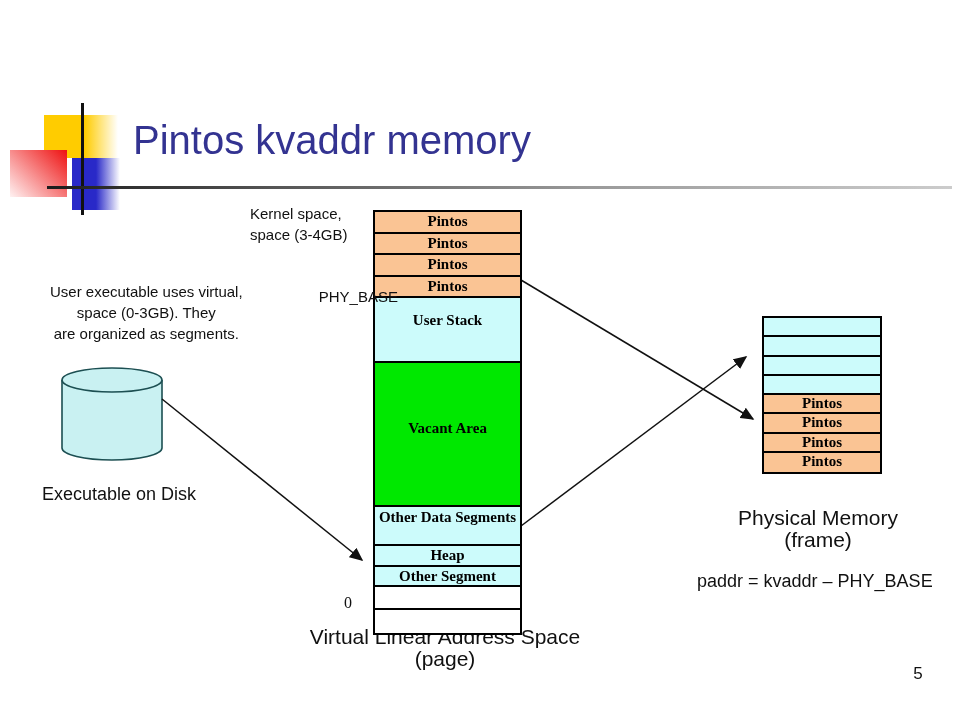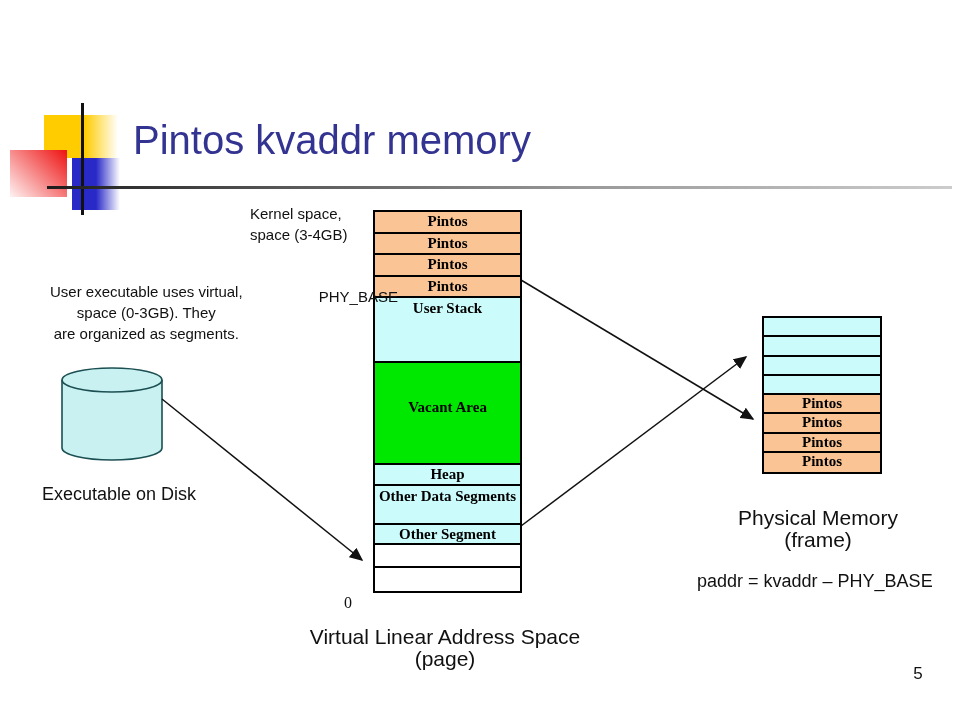--- a/index.html
+++ b/index.html
@@ -37,22 +37,22 @@
 
   
   .stack{border:2px solid #000;background:#fff;z-index:2;}
   .vstack{left:373px;top:210px;width:145px;}
   .pstack{left:762px;top:316px;width:116px;}
   .mrow{box-sizing:border-box;border-bottom:2px solid #000;overflow:hidden;
     font-family:"Liberation Serif","DejaVu Serif",serif;font-weight:bold;font-size:15px;
     text-align:center;color:#000;}
   .stack .mrow:last-child{border-bottom:none;}
   .row-kernel   {height:21.5px;line-height:19px;background:var(--kernel-color);}
-  .row-userstack{height:65px; padding-top:2px;background:var(--user-color);}
-  .row-vacant   {height:102px;padding-top:36px;background:var(--vacant-color);}
+  .row-userstack{height:65px; padding-top:14px;background:var(--user-color);}
+  .row-vacant   {height:144px;padding-top:57px;background:var(--vacant-color);}
   .row-heap     {height:21px;line-height:19px;background:var(--user-color);}
   .row-otherdata{height:39px;line-height:18px;padding-top:1px;background:var(--user-color);}
   .row-code     {height:20px;line-height:18px;background:var(--user-color);}
   .row-empty    {height:23px;background:#ffffff;}
   .row-pframe   {height:19.25px;background:var(--user-color);}
   .row-pkernel  {height:19.25px;line-height:17px;background:var(--kernel-color);}
 
   svg.overlay{left:0;top:0;width:960px;height:720px;z-index:1;pointer-events:none;}
 </style>
 </head>
@@ -82,22 +82,22 @@
 <div class="abs page-number">5</div>
 
 <div class="abs stack vstack">
 
 <div class="mrow row-kernel"><span>Pintos</span></div>
     <div class="mrow row-kernel"><span>Pintos</span></div>
     <div class="mrow row-kernel"><span>Pintos</span></div>
     <div class="mrow row-kernel"><span>Pintos</span></div>
     <div class="mrow row-userstack"><span>User Stack</span></div>
     <div class="mrow row-vacant"><span>Vacant Area</span></div>
+    <div class="mrow row-otherdata"><span>Other Data Segments</span></div>
     <div class="mrow row-heap"><span>Heap</span></div>
-    <div class="mrow row-otherdata"><span>Other Data Segments</span></div>
     <div class="mrow row-code"><span>Other Segment</span></div>
     <div class="mrow row-empty"><span></span></div>
     <div class="mrow row-empty"><span></span></div>
   </div>
 
 <div class="abs stack pstack">
 
 <div class="mrow row-pframe"><span></span></div>
     <div class="mrow row-pframe"><span></span></div>
     <div class="mrow row-pframe"><span></span></div>

